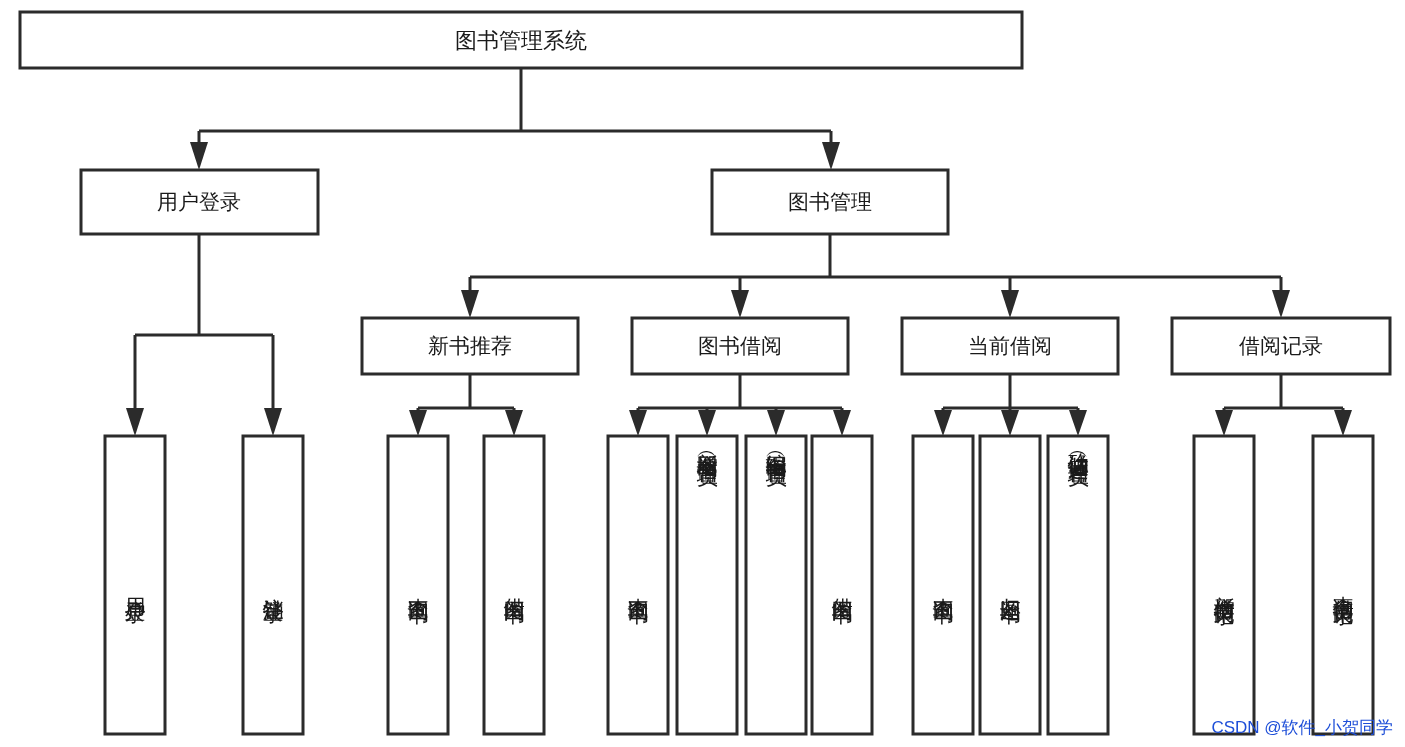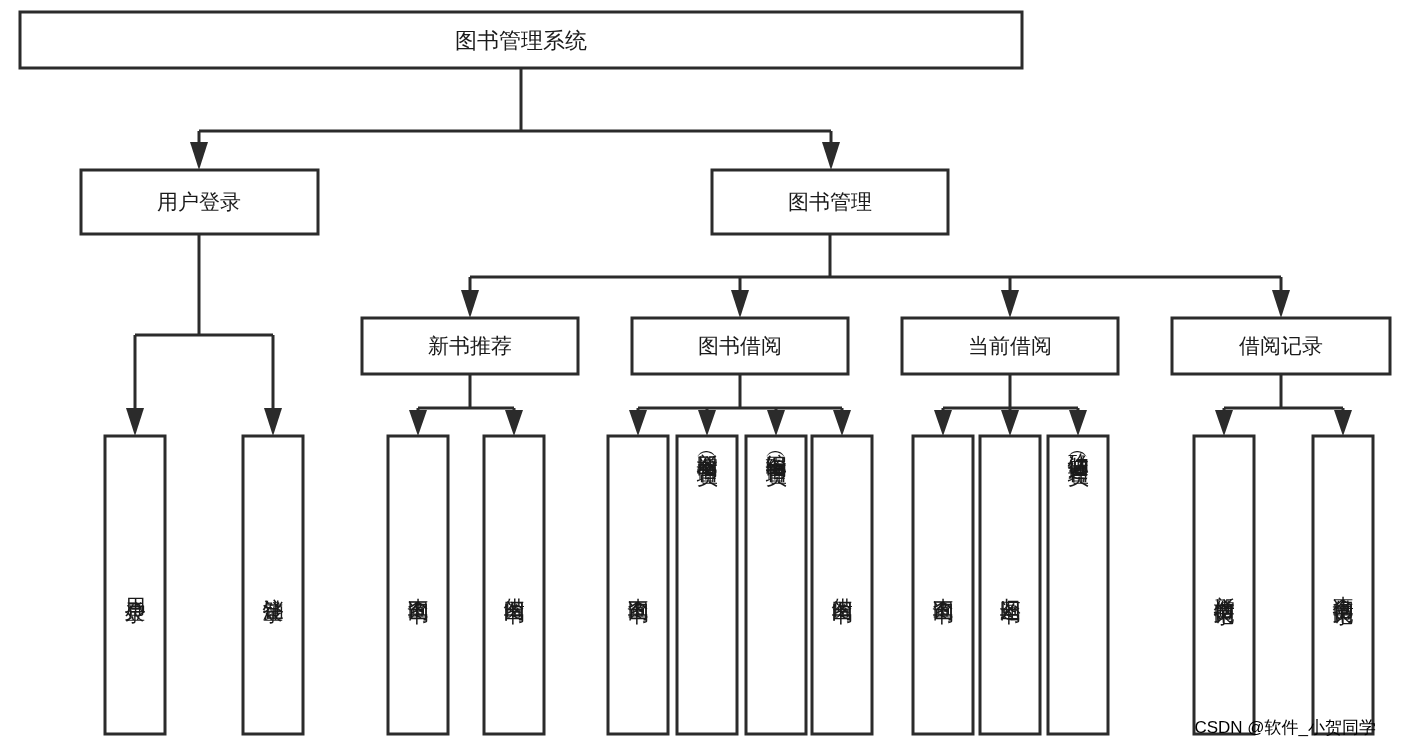--- a/index.html
+++ b/index.html
@@ -66,25 +66,25 @@
     text-orientation: upright;
     font-family: "Liberation Sans", "DejaVu Sans", sans-serif;
     font-size: 21px;
     line-height: 1.26;
     color: #1a1a1a;
     letter-spacing: 2px;
     white-space: nowrap;
   }
   .watermark {
     position: absolute;
-    right: 29px;
+    right: 12px;
     bottom: 8px;
     font-family: "Liberation Sans", "DejaVu Sans", sans-serif;
     font-size: 17px;
-    color: #000000;
+    color: #1d4ed8;
     white-space: nowrap;
     pointer-events: none;
   }
 </style>
 </head>
 <body>
 
 <div id="diagram-root">
 
   <svg class="diagram-canvas" viewBox="0 0 1405 747">

